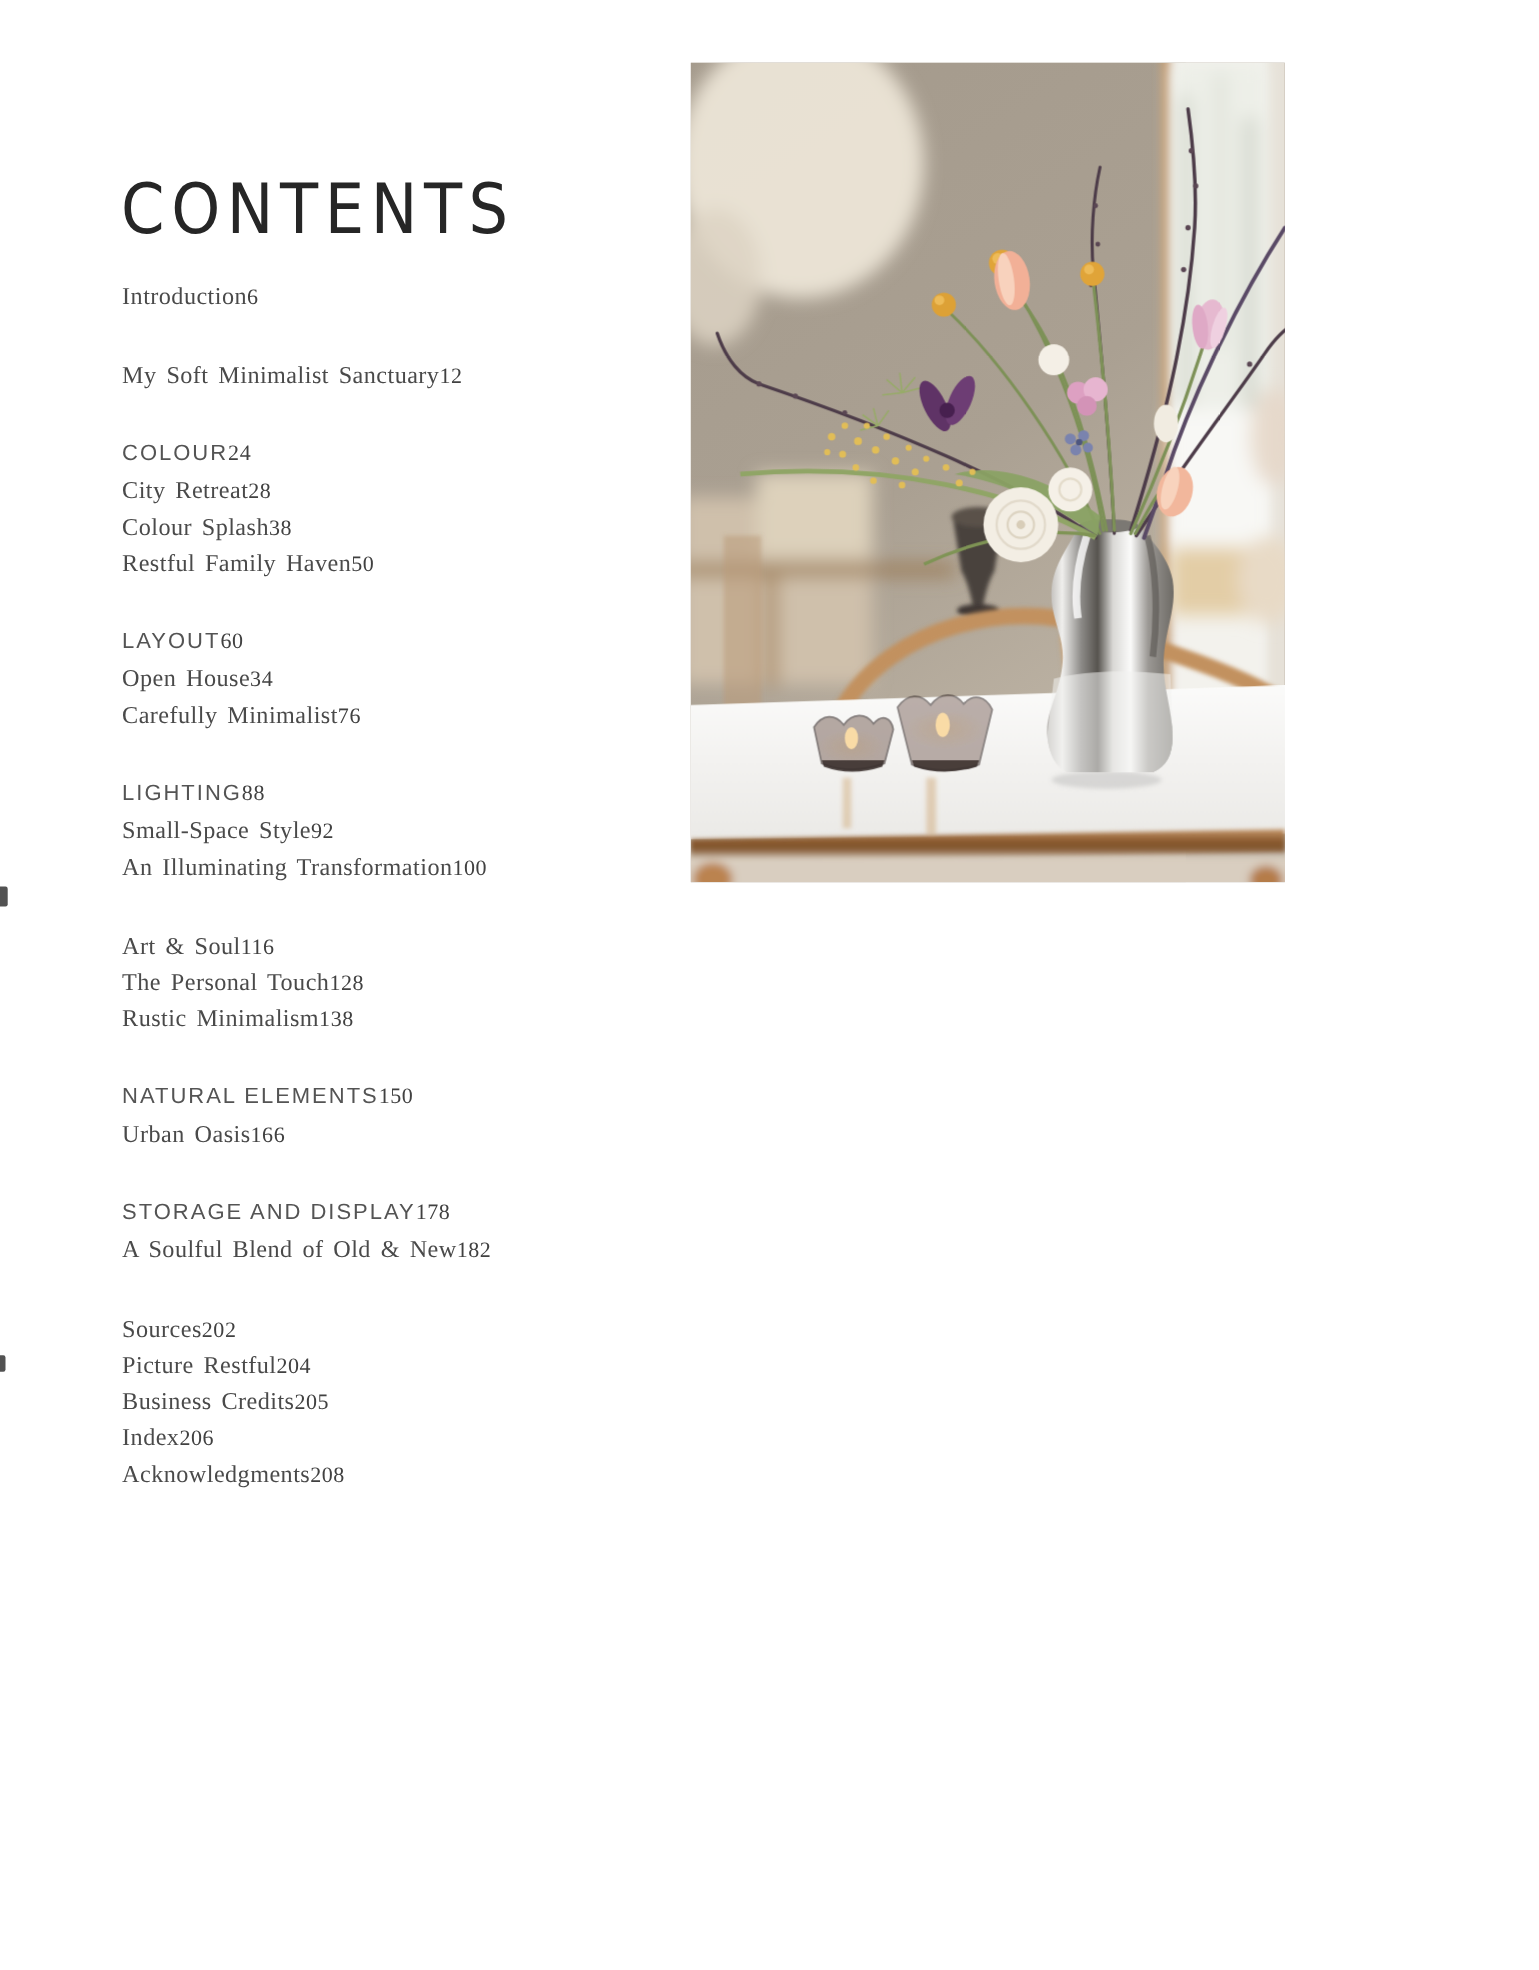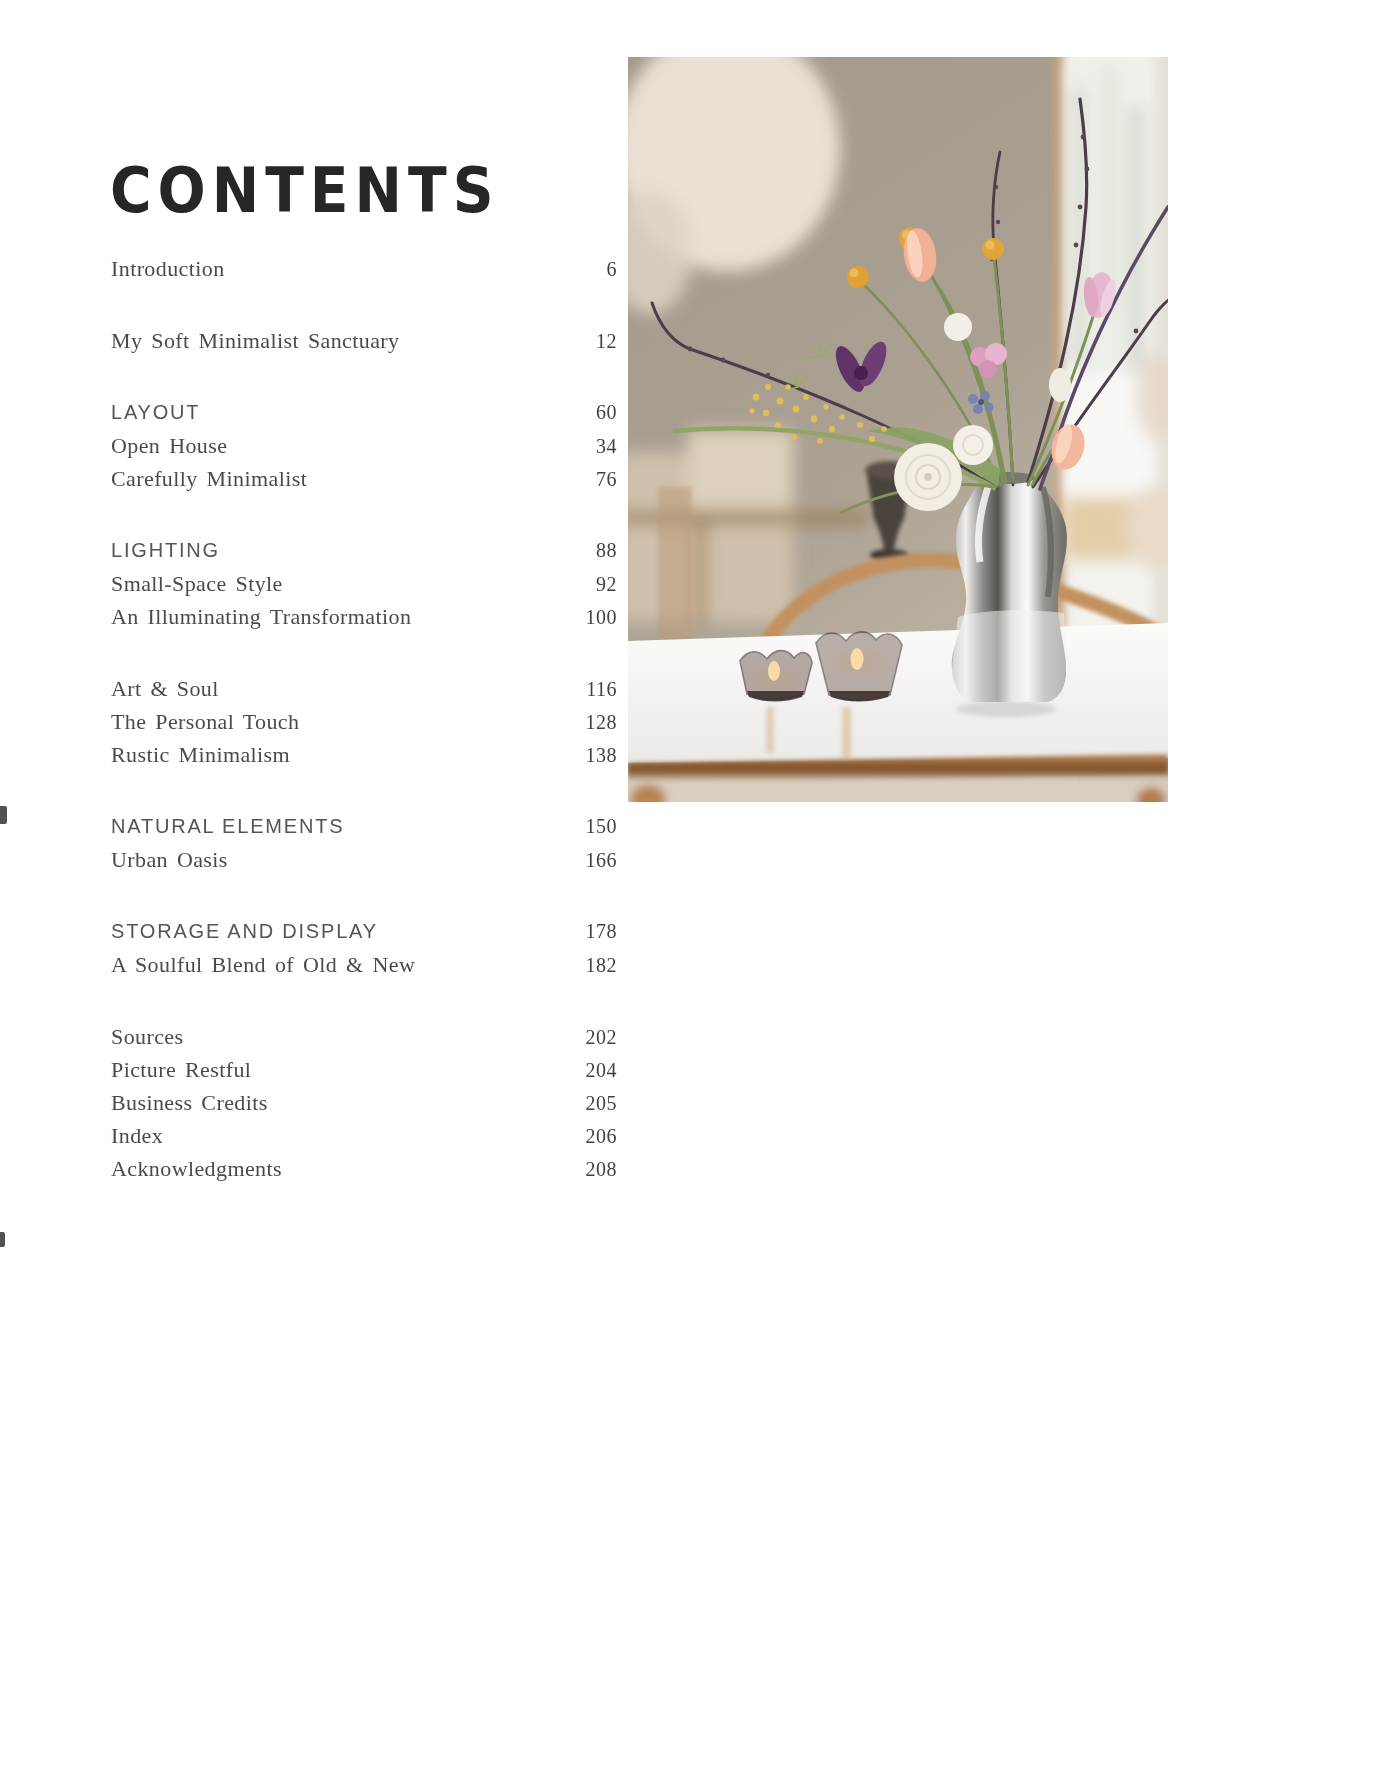--- a/index.html
+++ b/index.html
@@ -4,29 +4,29 @@
 <style>
   html,body{margin:0;padding:0;}
   body{
     width:1399px;height:1791px;position:relative;background:#ffffff;
     font-family:"Liberation Serif", serif;color:#474747;overflow:hidden;
   }
   
   .page-title{
     position:absolute;left:110px;top:112px;
     font-family:"DejaVu Sans","Liberation Sans",sans-serif;
-    font-weight:700;font-size:63px;letter-spacing:6px;color:#262626;
+    font-weight:400;font-size:63px;letter-spacing:6px;color:#262626;
     font-stretch:semi-condensed;
   }
   .toc{
     position:absolute;left:111px;top:252px;width:506px;
   }
   .toc-group + .toc-group{margin-top:39px;}
   .toc-row{
-    display:flex;justify-content:space-between;align-items:baseline;
+    display:flex;align-items:baseline;
     line-height:33px;height:33px;
   }
   .toc-label{white-space:nowrap;}
   .toc-row.chapter .toc-label{
     font-family:"Liberation Serif",serif;font-size:22px;color:#4a4a4a;
     letter-spacing:.4px;word-spacing:3px;
   }
   .toc-row.section .toc-label{
     font-family:"Liberation Sans",sans-serif;font-size:20px;color:#545454;
     letter-spacing:1.8px;font-weight:400;
@@ -55,20 +55,38 @@
     <div class="toc-group">
       <div class="toc-row chapter">
         <span class="toc-label">Introduction</span>
         <span class="toc-page">6</span>
       </div>
     </div>
     <div class="toc-group">
       <div class="toc-row chapter">
         <span class="toc-label">My Soft Minimalist Sanctuary</span>
         <span class="toc-page">12</span>
+      </div>
+    </div>
+    <div class="toc-group">
+      <div class="toc-row section">
+        <span class="toc-label">COLOUR</span>
+        <span class="toc-page">24</span>
+      </div>
+      <div class="toc-row chapter">
+        <span class="toc-label">City Retreat</span>
+        <span class="toc-page">28</span>
+      </div>
+      <div class="toc-row chapter">
+        <span class="toc-label">Colour Splash</span>
+        <span class="toc-page">38</span>
+      </div>
+      <div class="toc-row chapter">
+        <span class="toc-label">Restful Family Haven</span>
+        <span class="toc-page">50</span>
       </div>
     </div>
     <div class="toc-group">
       <div class="toc-row section">
         <span class="toc-label">LAYOUT</span>
         <span class="toc-page">60</span>
       </div>
       <div class="toc-row chapter">
         <span class="toc-label">Open House</span>
         <span class="toc-page">34</span>

